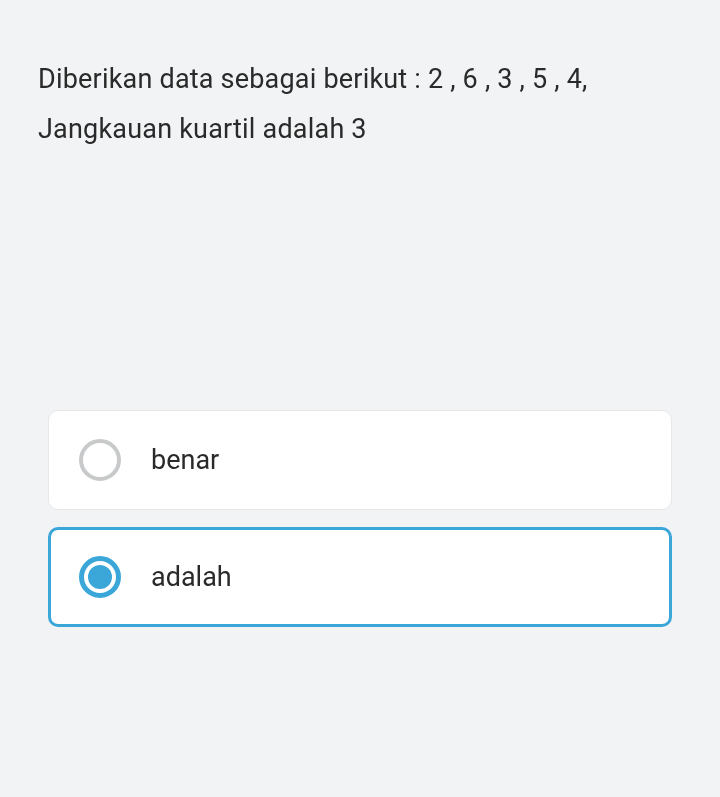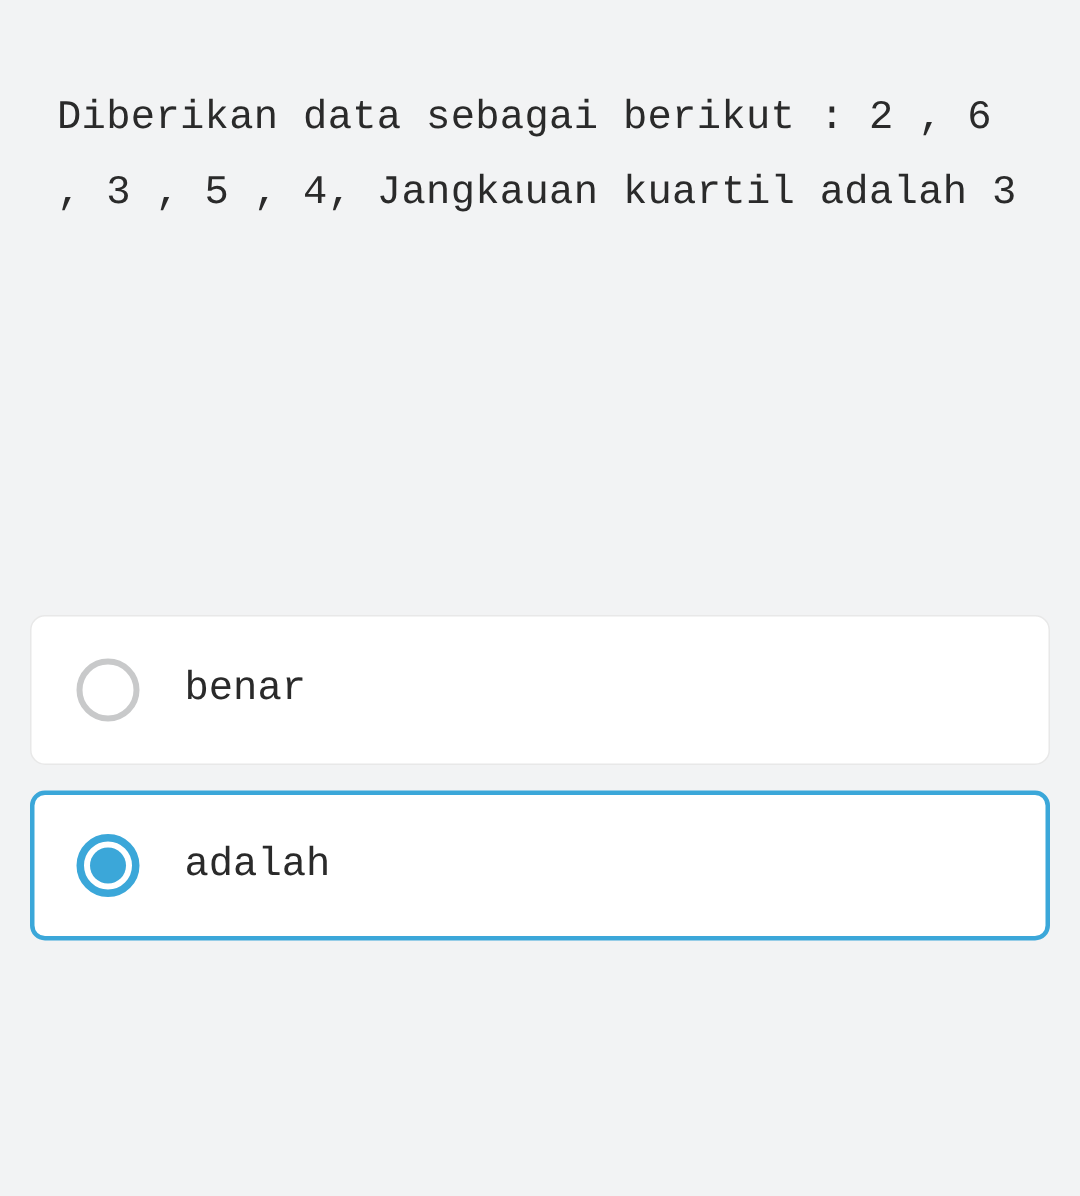--- a/index.html
+++ b/index.html
@@ -1,39 +1,38 @@
 <!DOCTYPE html>
 <html><head>
   <meta charset="utf-8">
   <style>
     * {
       margin: 0;
       padding: 0;
       box-sizing: border-box;
-      font-family: Liberation Mono, monospace;
     }
     body {
       width: 720px;
       height: 797px;
       background-color: #f2f3f4;
       font-family: -apple-system, BlinkMacSystemFont, "Segoe UI", Roboto, Arial, sans-serif;
       padding: 0;
     }
     .container {
       padding: 55px 38px 0 38px;
     }
     .question-text {
       font-size: 27px;
       line-height: 1.85;
       color: #2a2a2a;
       font-weight: 400;
       letter-spacing: 0.2px;
     }
     .options-container {
-      padding: 0 20px;
+      padding: 0 48px;
       margin-top: 255px;
     }
     .option {
       display: flex;
       align-items: center;
       background-color: #ffffff;
       border: 1px solid #e8e8e8;
       border-radius: 10px;
       padding: 28px 30px;
       margin-bottom: 17px;

